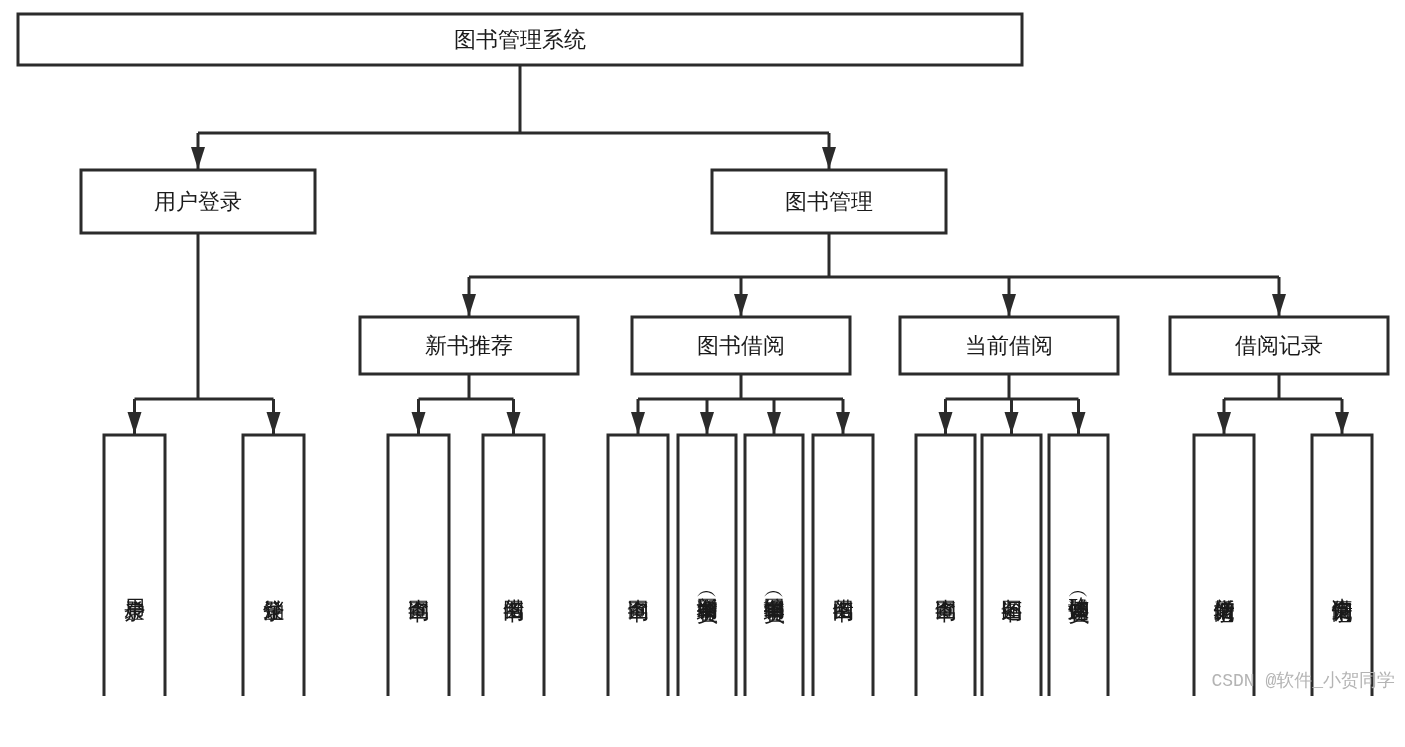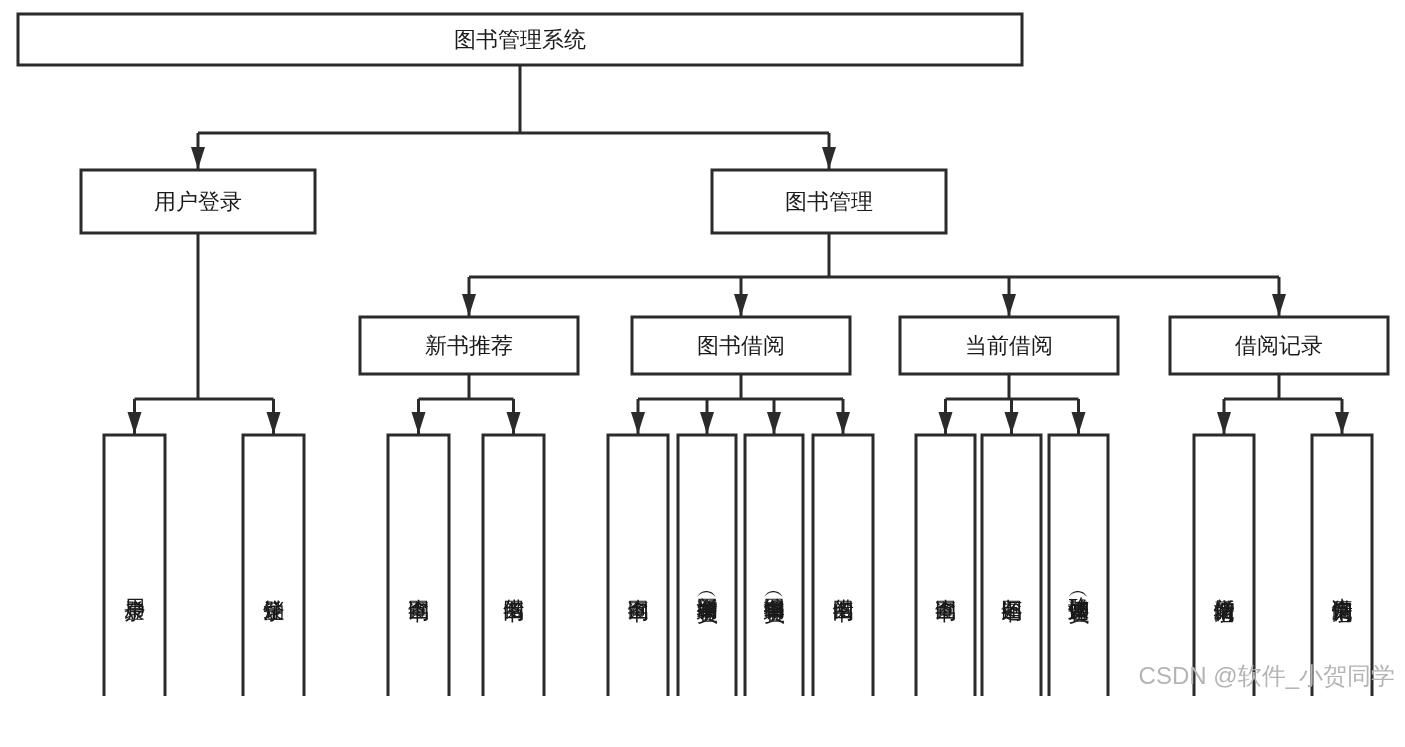--- a/index.html
+++ b/index.html
@@ -58,22 +58,22 @@
     align-items: center;
     justify-content: center;
     text-align: center;
     white-space: nowrap;
     pointer-events: none;
   }
   .watermark {
     position: absolute;
     right: 10px;
     bottom: 4px;
-    font-family: Liberation Sans, sans-serif;
-    font-size: 24px;
+    font-family: Liberation Mono, monospace;
+    font-size: 18px;
     color: #b4b4b4;
     white-space: nowrap;
   }
 </style>
 </head>
 <body>
 
 <div id="diagram-root">
 
   <svg id="flow-svg" viewBox="0 0 1405 747">

